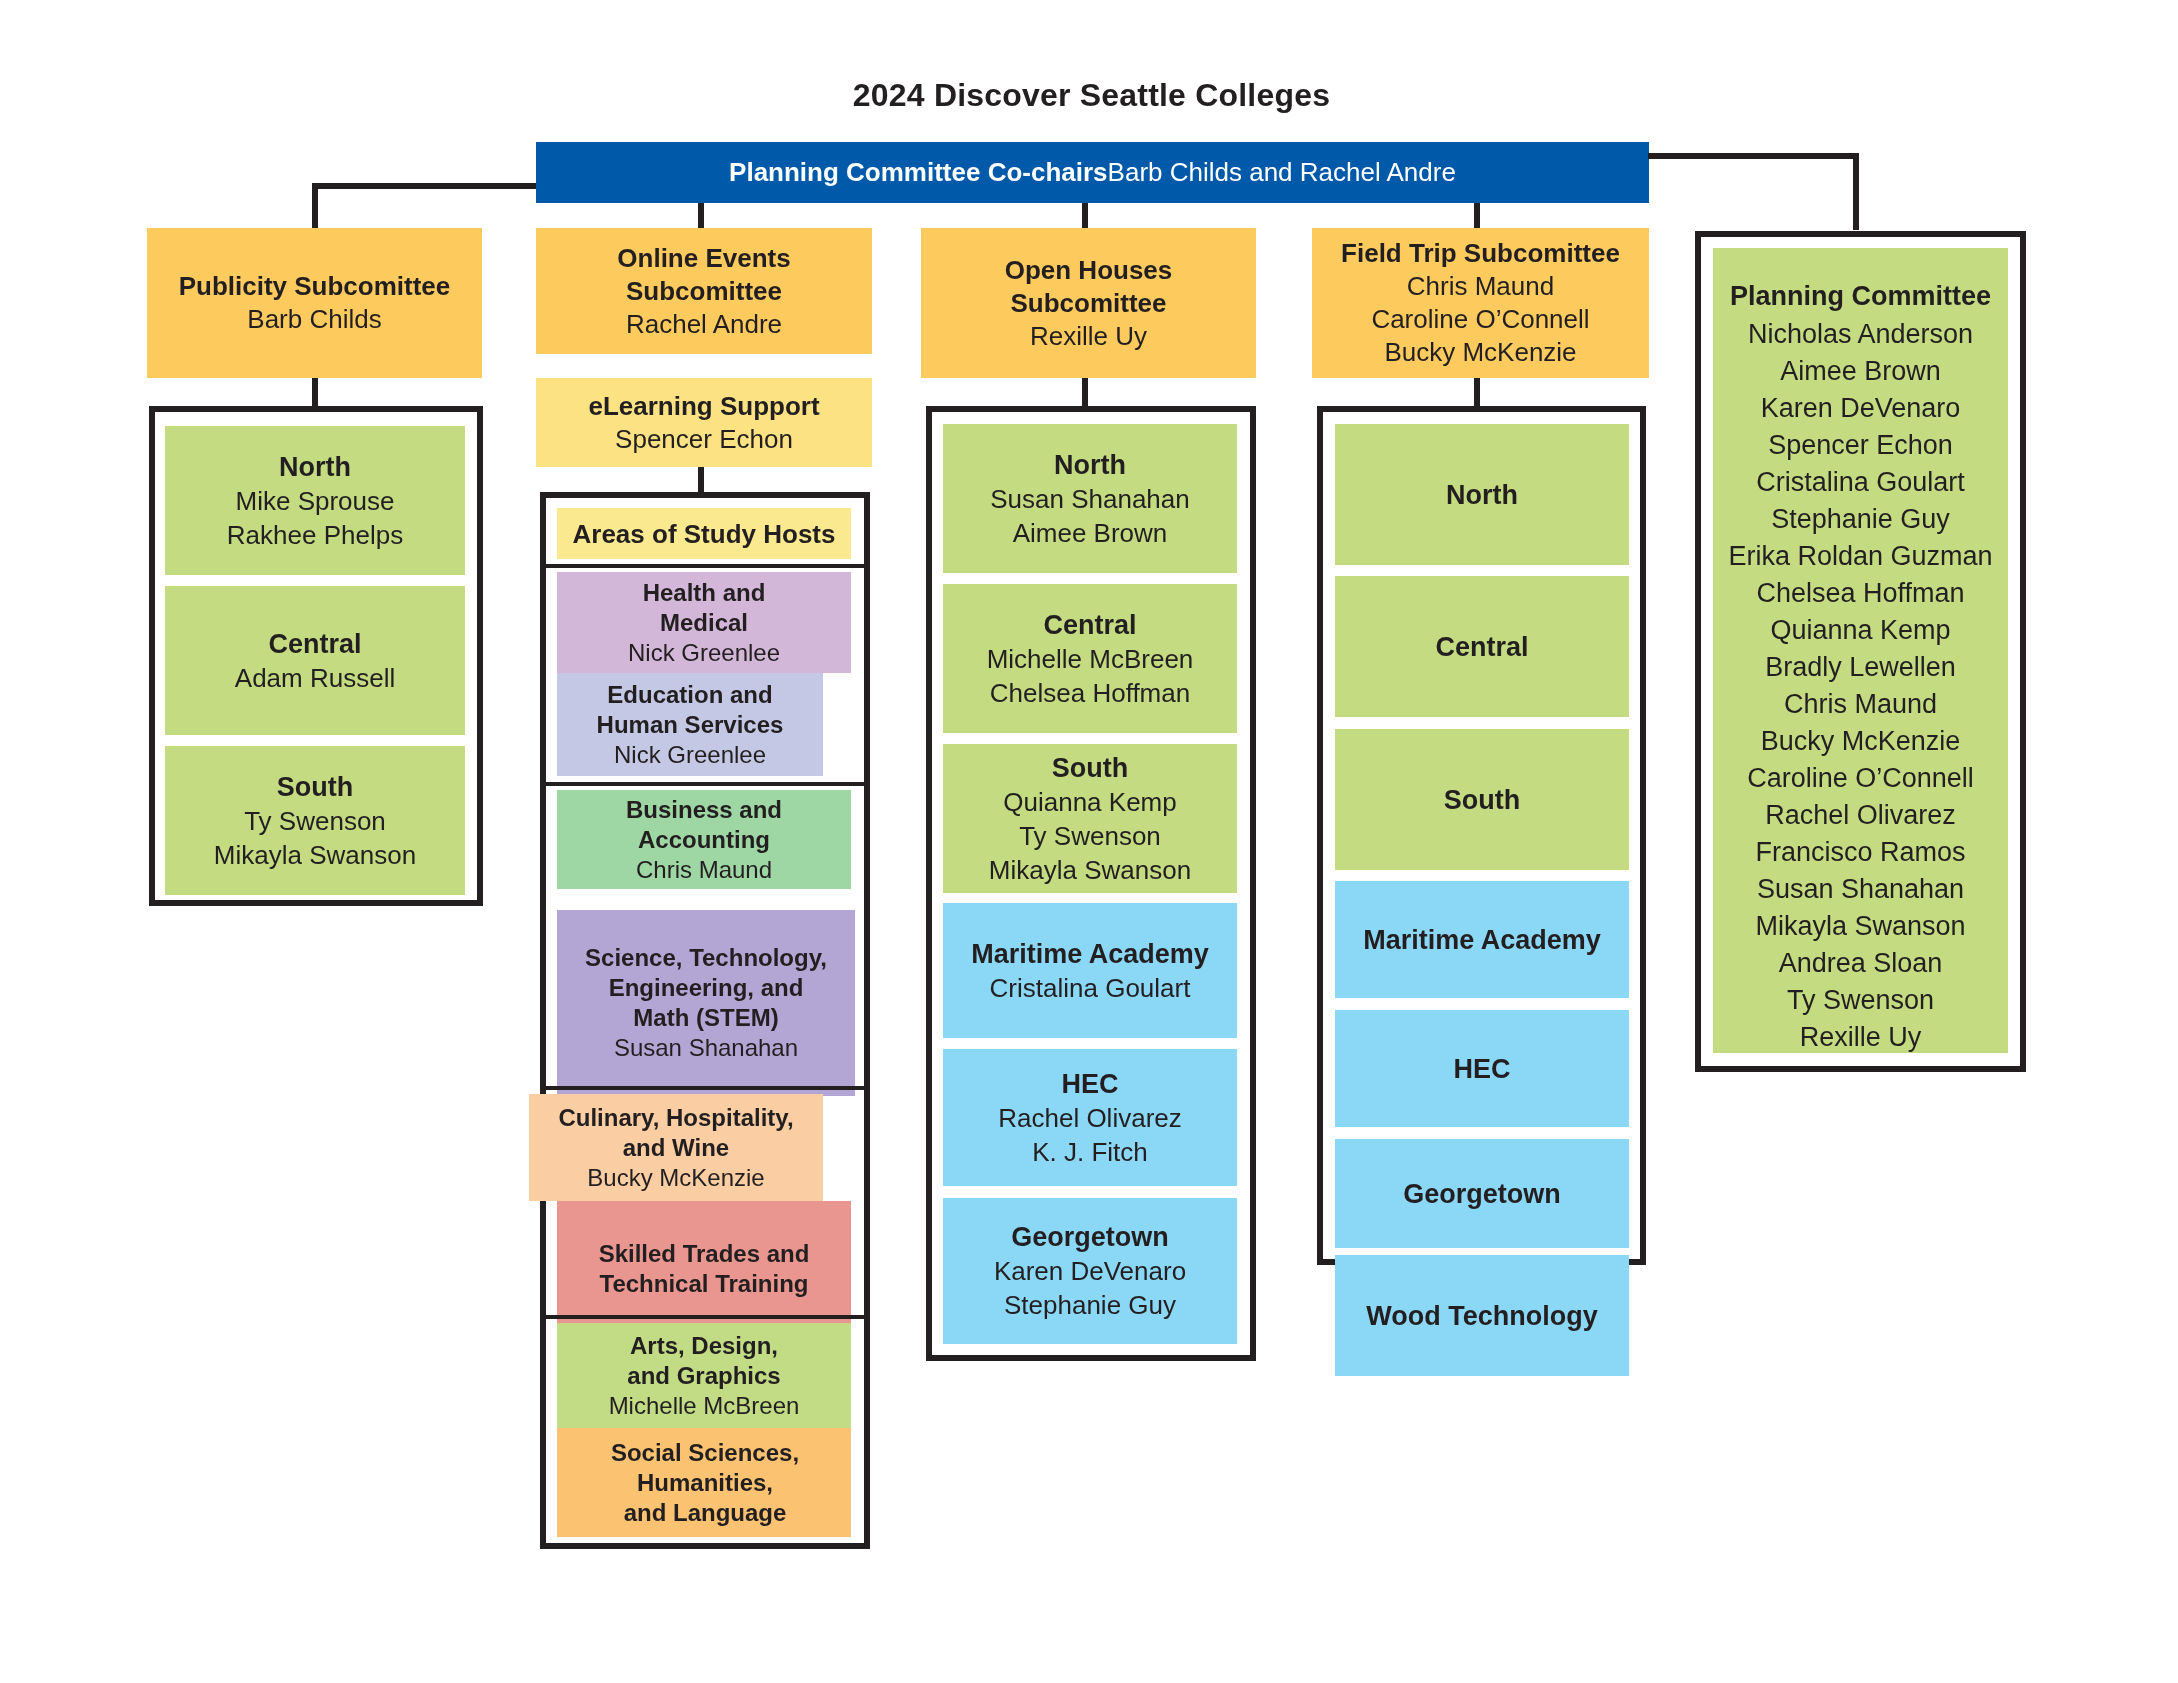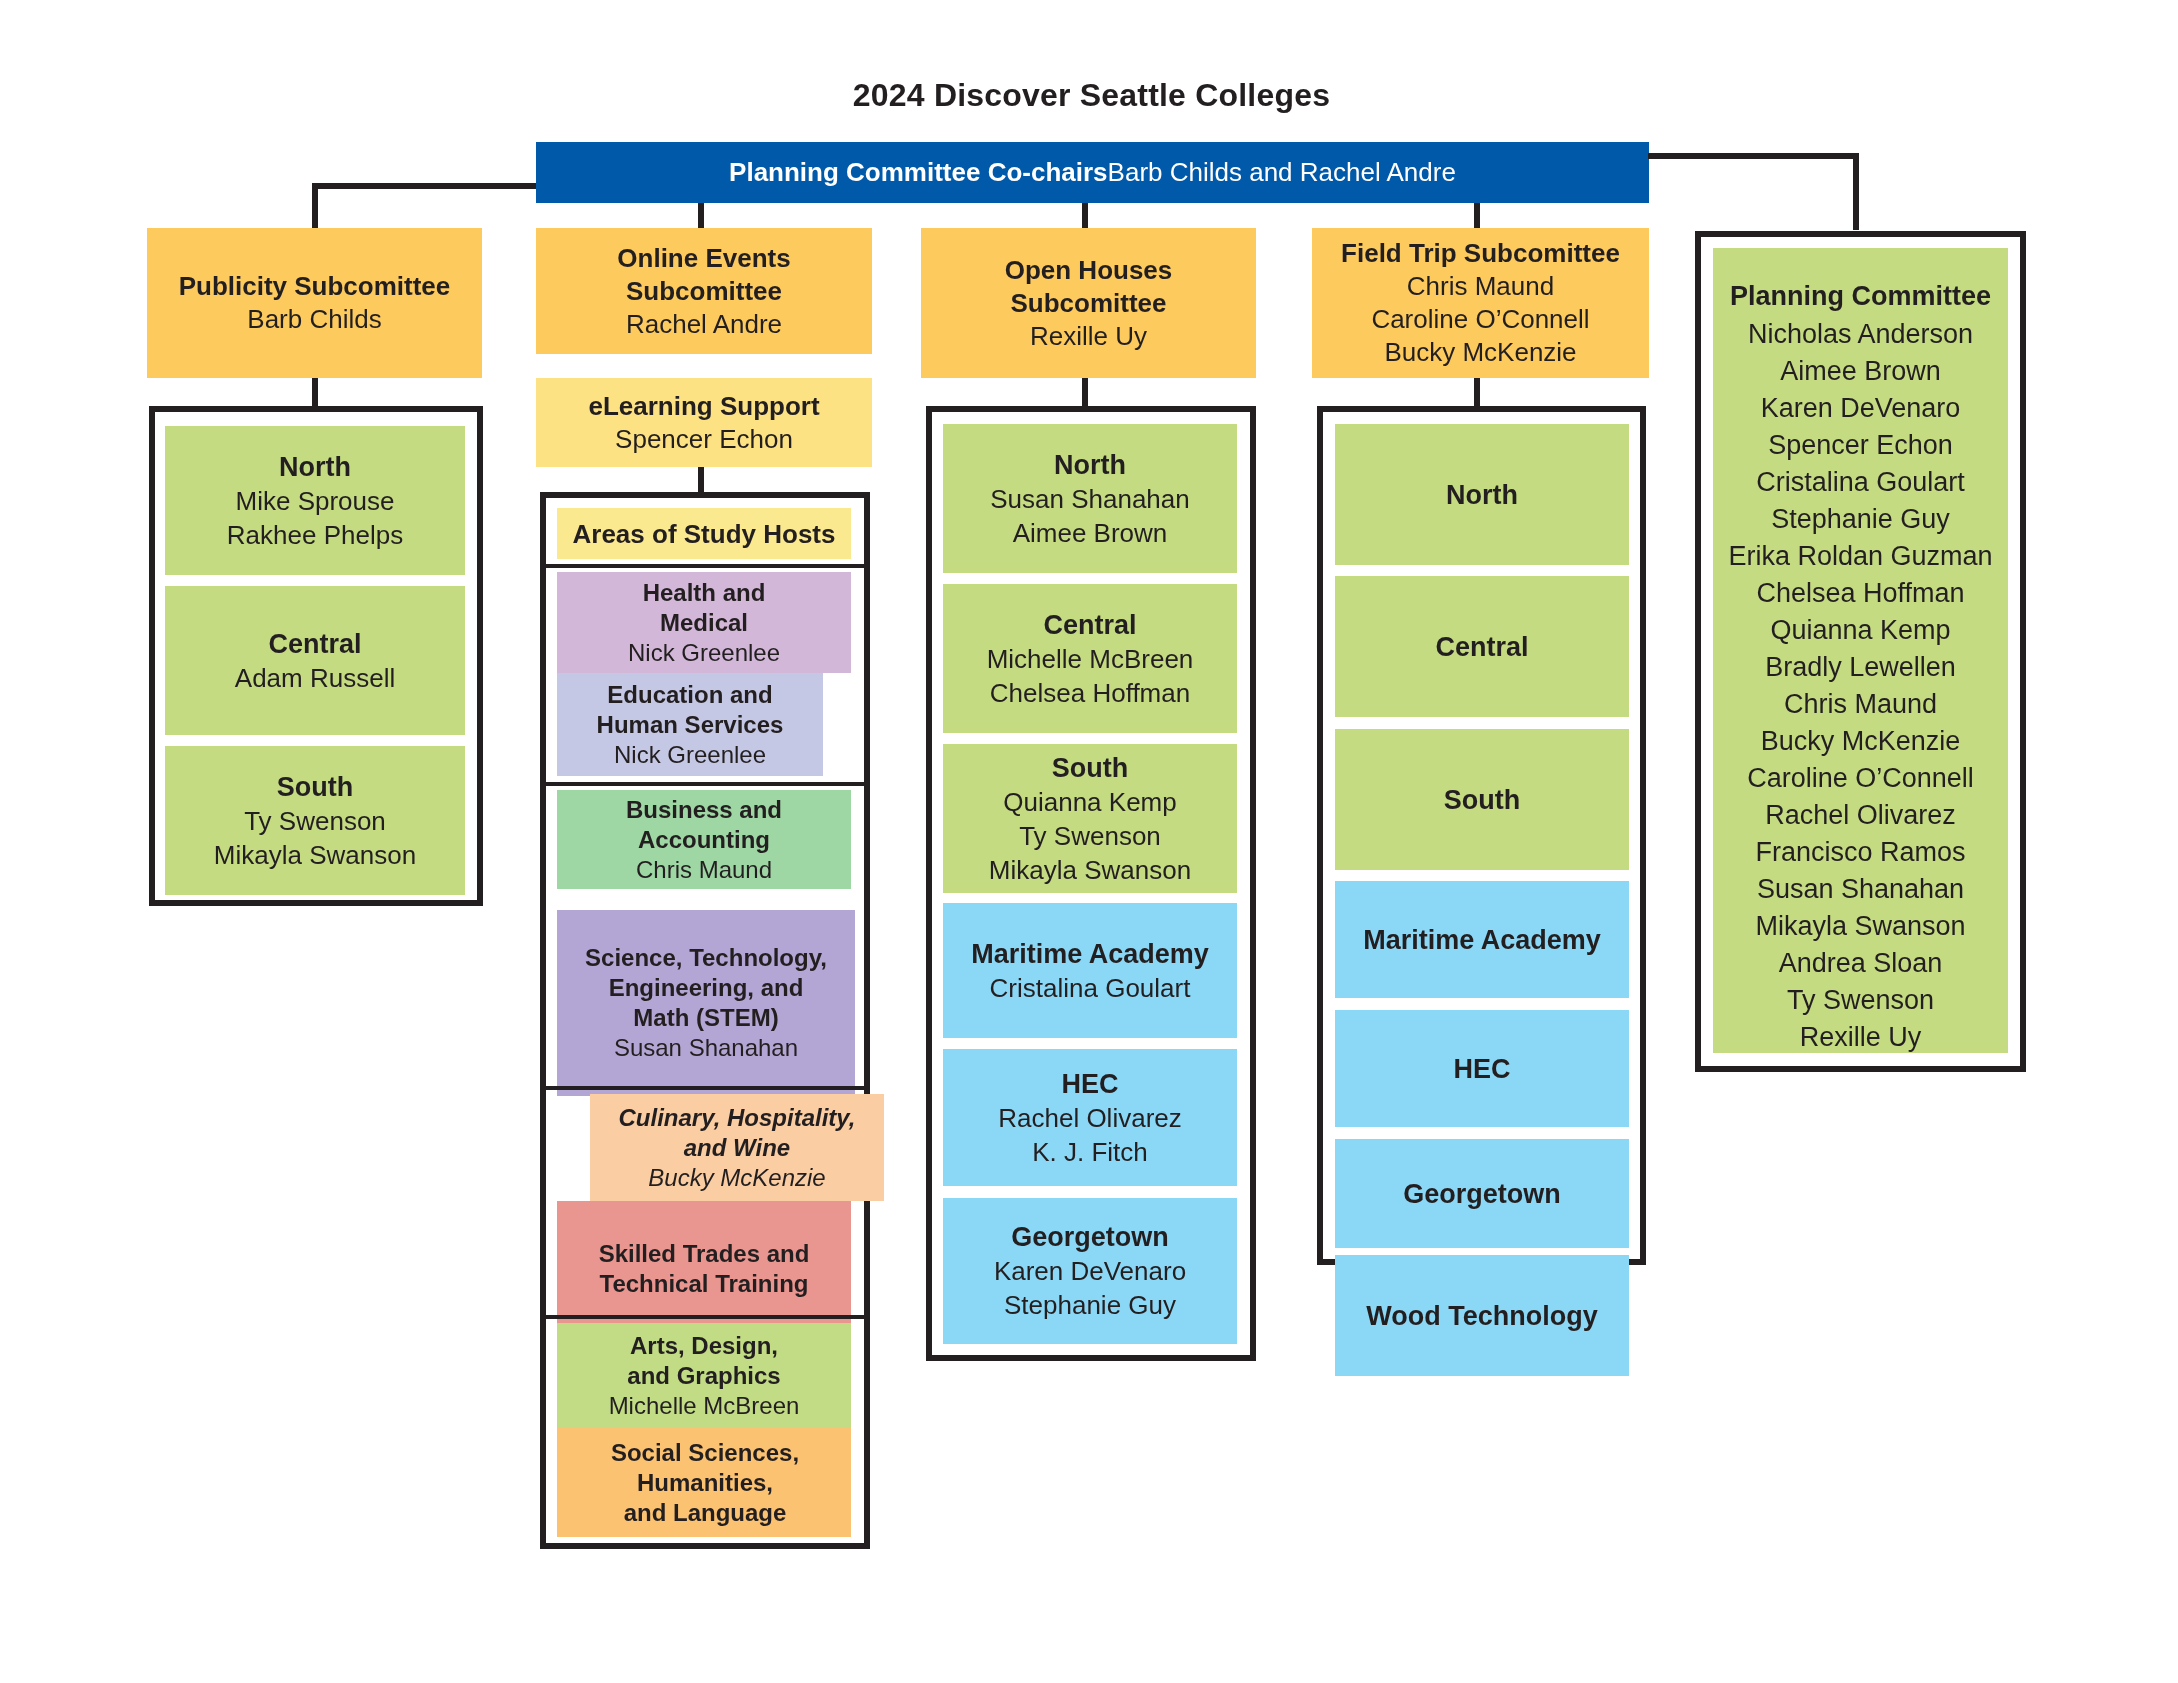--- a/index.html
+++ b/index.html
@@ -124,21 +124,21 @@
 Accounting</div>
     <div class="bm">Chris Maund</div>
   </div>
   <div class="box purple area" style="left:557px;top:889px;width:298px;height:186px;margin-top:21px;">
     <div class="bt">Science, Technology,
 Engineering, and
 Math (STEM)</div>
     <div class="bm">Susan Shanahan</div>
   </div>
   <div class="line" style="left:546px;top:1086px;width:318px;height:4px;"></div>
-  <div class="box peach area" style="left:590px;top:1094px;width:294px;height:107px;font-style:italic;">
+  <div class="box peach area" style="left:529px;top:1094px;width:294px;height:107px;">
     <div class="bt">Culinary, Hospitality,
 and Wine</div>
     <div class="bm">Bucky McKenzie</div>
   </div>
   <div class="box salmon area" style="left:557px;top:1201px;width:294px;height:136px;">
     <div class="bt">Skilled Trades and
 Technical Training</div>
   </div>
   <div class="line" style="left:546px;top:1315px;width:318px;height:4px;"></div>
   <div class="box artsgreen area" style="left:557px;top:1323px;width:294px;height:105px;">

